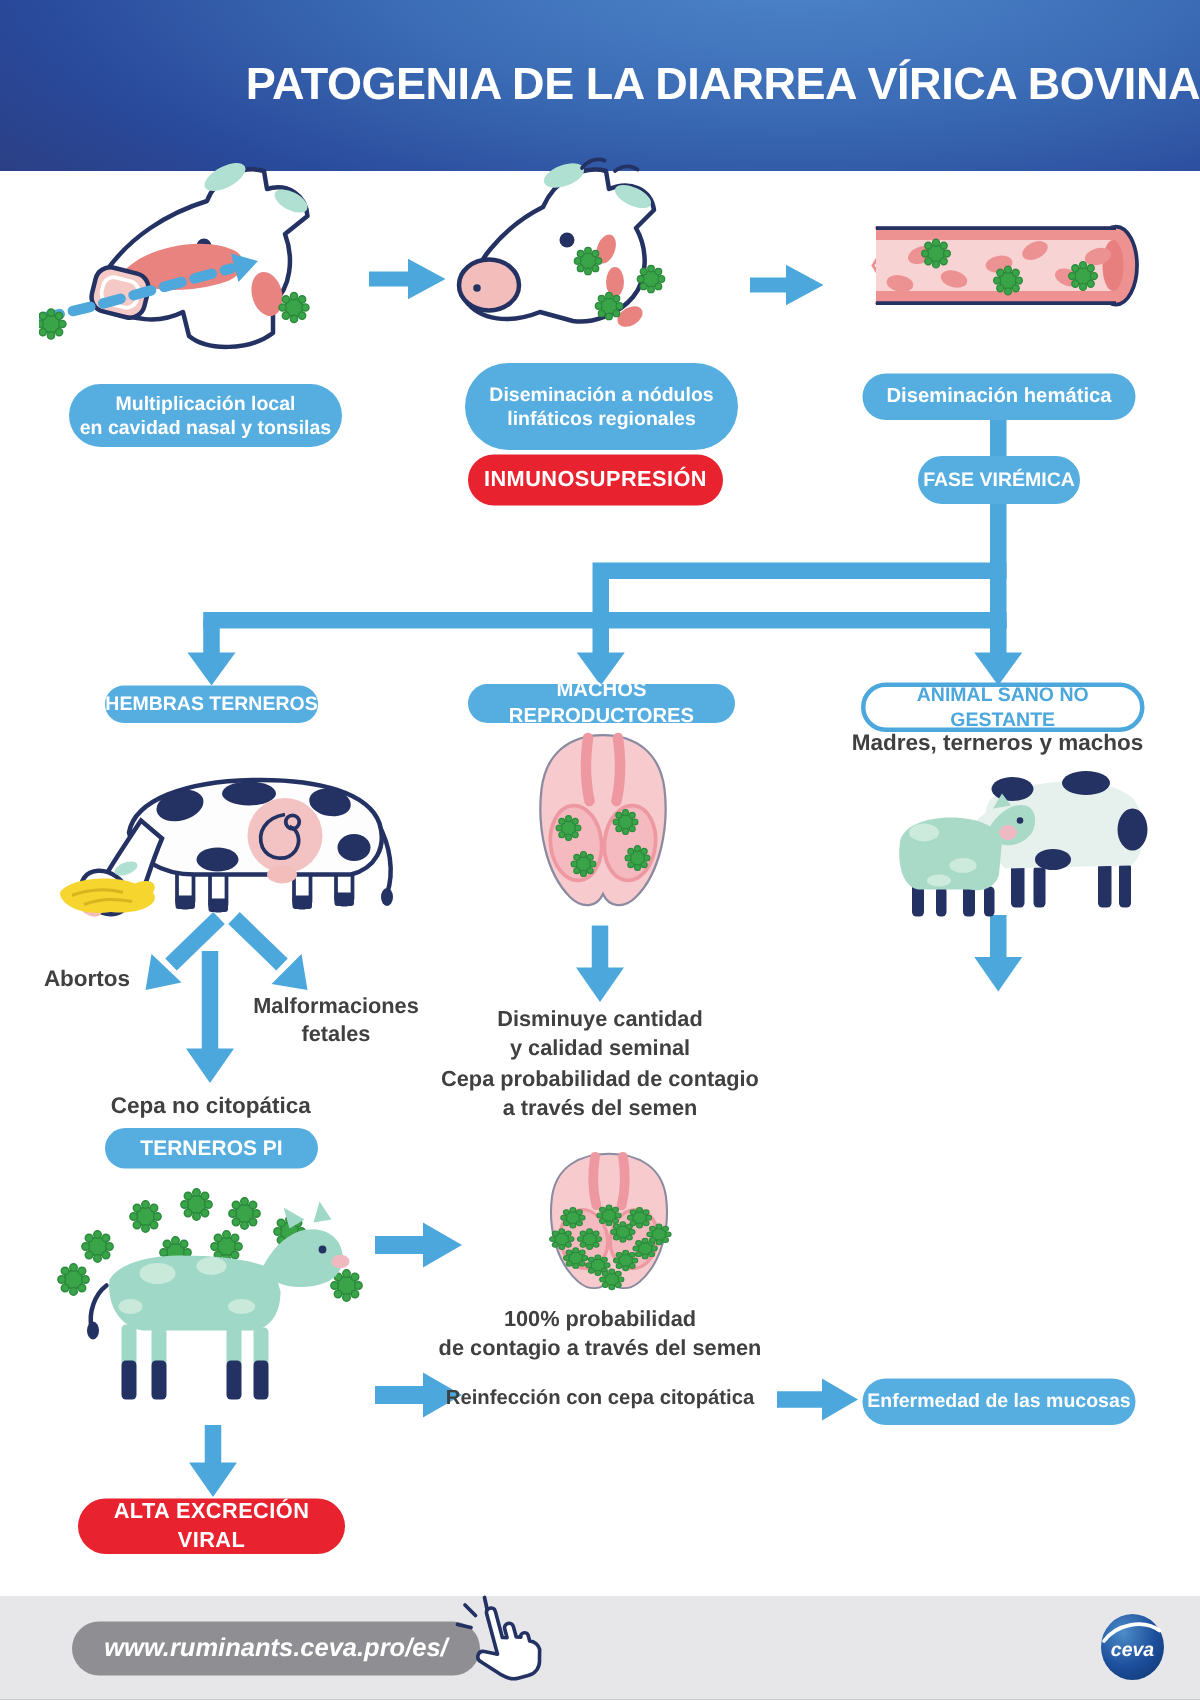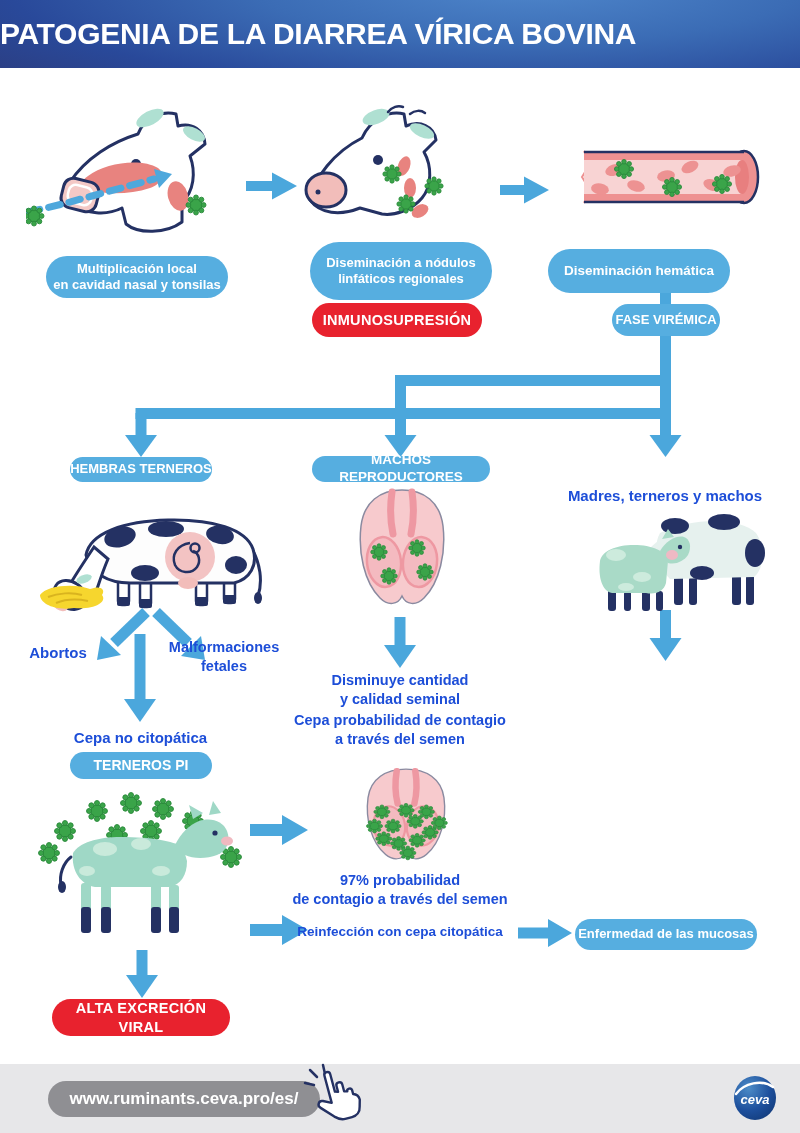--- a/index.html
+++ b/index.html
@@ -1,34 +1,34 @@
 <!DOCTYPE html>
 <html><head>
 <meta charset="utf-8">
 <style>
   html,body{margin:0;padding:0;background:#9aa0a6;}
   #page{position:relative;width:800px;height:1133px;background:#ffffff;overflow:hidden;
         font-family:"Liberation Sans",sans-serif;margin:0 auto;}
   .abs{position:absolute;}
   
-  #header{left:0;top:0;width:800px;height:68px;
+  #header{left:0;top:0;width:800px;height:114px;
     background:radial-gradient(ellipse 90% 220% at 66% -20%, #4e86cb 0%, #3b6cb5 38%, #29499a 72%, #2c3b7c 100%);
-    display:flex;align-items:center;justify-content:flex-start;}
+    display:flex;align-items:center;justify-content:flex-end;}
   #header h1{margin:0;color:#ffffff;font-size:30px;font-weight:bold;letter-spacing:-0.3px;white-space:nowrap;}
   
   .pill{display:flex;align-items:center;justify-content:center;text-align:center;
         color:#fff;font-weight:bold;border-radius:30px;white-space:pre-line;line-height:1.25;}
   .pill.blue{background:#56aee0;}
   .pill.red{background:#e8222e;letter-spacing:.3px;}
   .pill.outline{background:#fff;border:3px solid #4ba7dc;color:#4ba7dc;}
-  .txt{color:#1d4ed8;font-weight:bold;text-align:center;white-space:pre-line;line-height:1.28;}
+  .txt{color:#404040;font-weight:bold;text-align:center;white-space:pre-line;line-height:1.28;}
   
   #footer{left:0;top:1064px;width:800px;height:69px;background:#e7e7e9;}
   #url-pill{left:48px;top:1081px;width:272px;height:36px;background:#8f8f93;border-radius:18px;
-    display:flex;align-items:center;justify-content:center;color:#fff;font-weight:bold;font-size:17px;}
+    display:flex;align-items:center;justify-content:center;color:#fff;font-weight:bold;font-size:17px;font-style:italic;}
   svg{display:block;}
 </style>
 </head>
 <body>
 
 <svg width="0" height="0" style="position:absolute" aria-hidden="true">
   <defs>
     <g id="virus">
       <circle r="5.2" fill="#3aa449" stroke="#2b8a3c" stroke-width="1"></circle>
       <g fill="#3aa449" stroke="#2b8a3c" stroke-width="0.8">
@@ -286,41 +286,42 @@
     <use href="#virus" transform="translate(66,94)"></use>
     <use href="#virus" transform="translate(20,76)"></use>
     <use href="#virus" transform="translate(90,72)"></use>
     <use href="#virus" transform="translate(56,110)"></use>
   </svg>
 
   <div class="abs pill blue" style="left:46px;top:256px;width:182px;height:42px;font-size:13px;z-index:3">Multiplicación local
 en cavidad nasal y tonsilas</div>
   <div class="abs pill blue" style="left:310px;top:242px;width:182px;height:58px;font-size:13px;z-index:3">Diseminación a nódulos
 linfáticos regionales</div>
-  <div class="abs pill blue" style="left:548px;top:249px;width:182px;height:44px;font-size:13.5px;z-index:3">Diseminación hemática</div>
+  <div class="abs pill blue" style="left:575px;top:249px;width:182px;height:31px;font-size:13.5px;z-index:3">Diseminación hemática</div>
 
   <div class="abs pill red" style="left:312px;top:303px;width:170px;height:34px;font-size:14.5px;z-index:3">INMUNOSUPRESIÓN</div>
   <div class="abs pill blue" style="left:612px;top:304px;width:108px;height:32px;font-size:13px;z-index:3">FASE VIRÉMICA</div>
 
   <div class="abs pill blue" style="left:70px;top:457px;width:142px;height:25px;font-size:13px;z-index:3">HEMBRAS TERNEROS</div>
   <div class="abs pill blue" style="left:312px;top:456px;width:178px;height:26px;font-size:13.5px;z-index:3">MACHOS REPRODUCTORES</div>
+  <div class="abs pill outline" style="left:574px;top:455px;width:183px;height:27px;font-size:13px;z-index:3">ANIMAL SANO NO GESTANTE</div>
   <div class="abs txt" style="left:565px;top:486px;width:200px;font-size:15px;z-index:3">Madres, terneros y machos</div>
 
   <div class="abs txt" style="left:18px;top:643px;width:80px;font-size:15px;z-index:3">Abortos</div>
-  <div class="abs txt" style="left:165px;top:638px;width:118px;font-size:14.5px;z-index:3">Malformaciones
+  <div class="abs txt" style="left:165px;top:662px;width:118px;font-size:14.5px;z-index:3">Malformaciones
 fetales</div>
   <div class="abs txt" style="left:58px;top:728px;width:165px;font-size:15px;z-index:3">Cepa no citopática</div>
   <div class="abs pill blue" style="left:70px;top:752px;width:142px;height:27px;font-size:14px;z-index:3">TERNEROS PI</div>
   <div class="abs pill red" style="left:52px;top:999px;width:178px;height:37px;font-size:14.5px;z-index:3">ALTA EXCRECIÓN VIRAL</div>
 
   <div class="abs txt" style="left:300px;top:671px;width:200px;font-size:14.5px;z-index:3">Disminuye cantidad
 y calidad seminal</div>
   <div class="abs txt" style="left:288px;top:711px;width:224px;font-size:14.5px;z-index:3">Cepa probabilidad de contagio
 a través del semen</div>
-  <div class="abs txt" style="left:288px;top:871px;width:224px;font-size:14.5px;z-index:3">97% probabilidad
+  <div class="abs txt" style="left:288px;top:871px;width:224px;font-size:14.5px;z-index:3">100% probabilidad
 de contagio a través del semen</div>
   <div class="abs txt" style="left:288px;top:923px;width:224px;font-size:13.5px;z-index:3">Reinfección con cepa citopática</div>
   <div class="abs pill blue" style="left:575px;top:919px;width:182px;height:31px;font-size:13px;z-index:3">Enfermedad de las mucosas</div>
 
 
   <div id="footer" class="abs"></div>
   <div id="url-pill" class="abs" style="z-index:3">www.ruminants.ceva.pro/es/</div>
 
   <svg class="abs" style="left:302px;top:1062px;z-index:4" width="64" height="64" viewBox="0 0 64 64">
     <g stroke="#243163" stroke-width="2.5" stroke-linecap="round">

